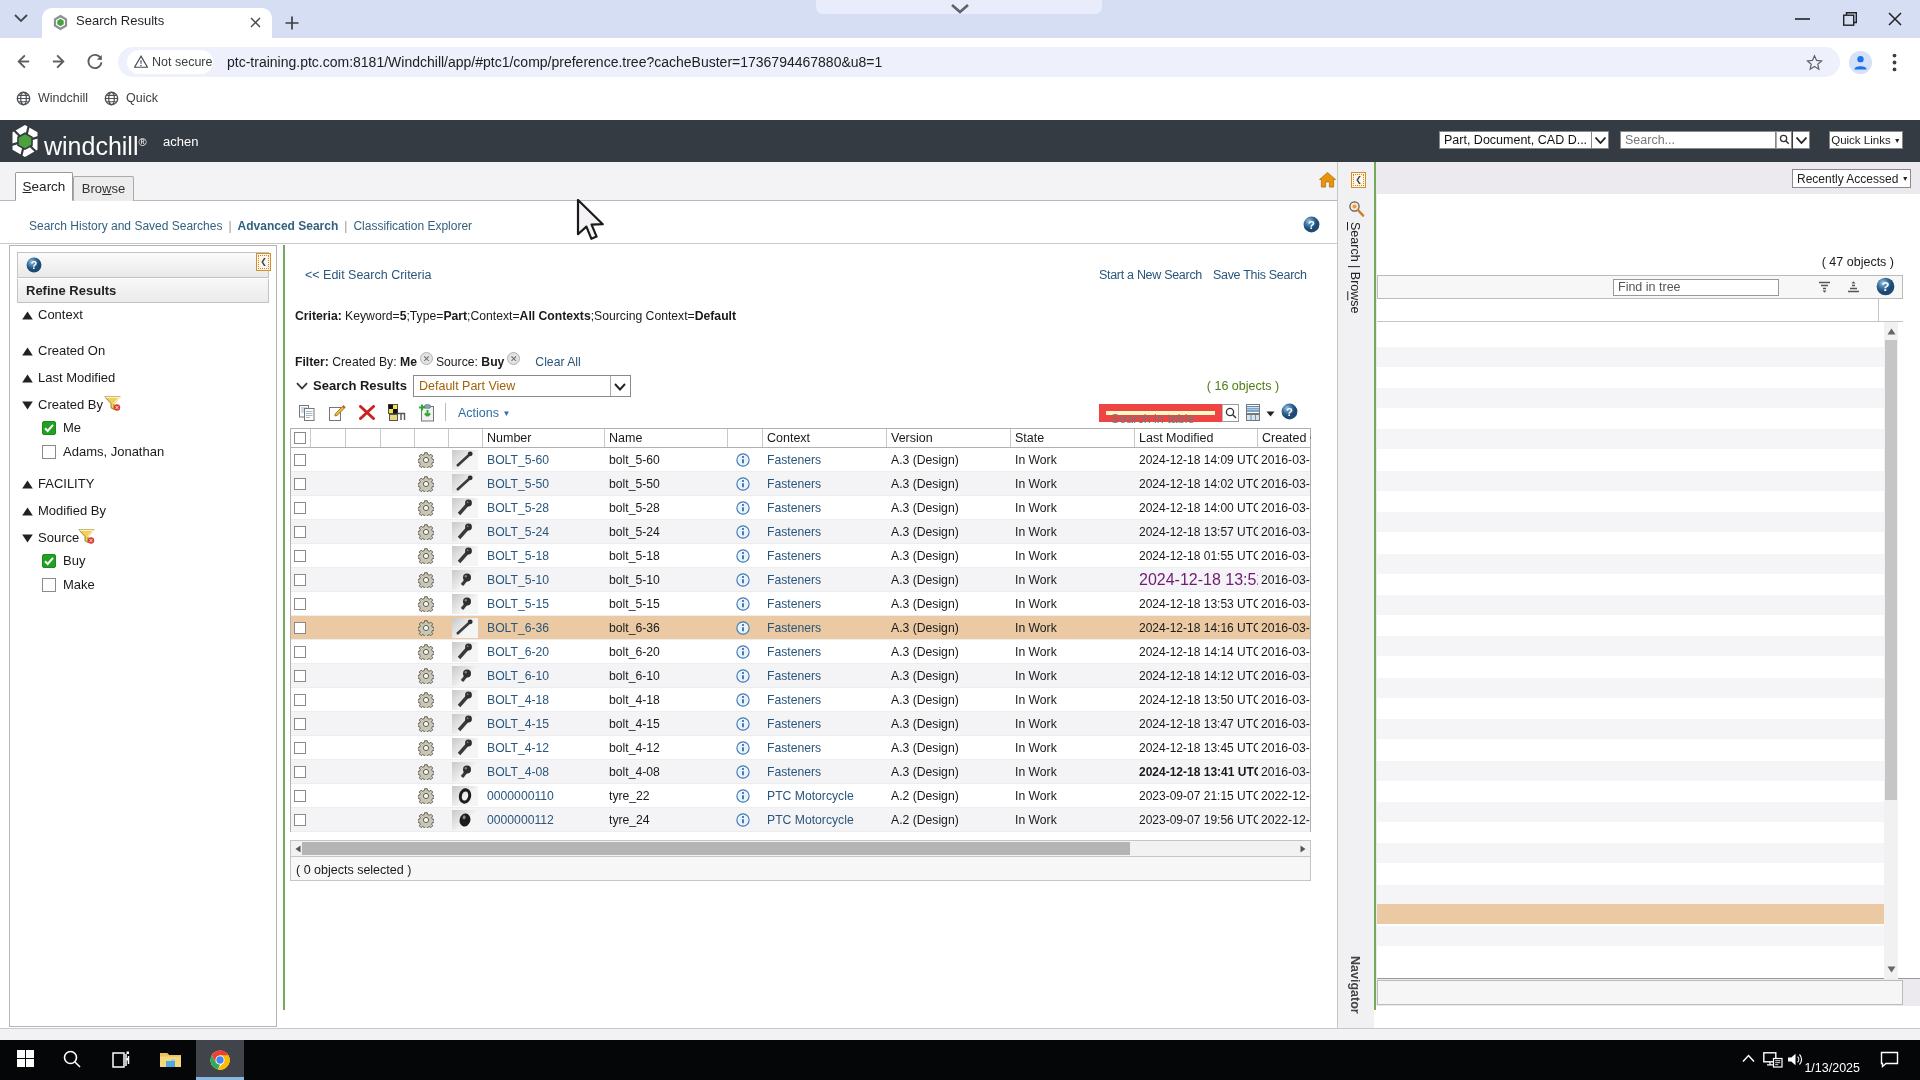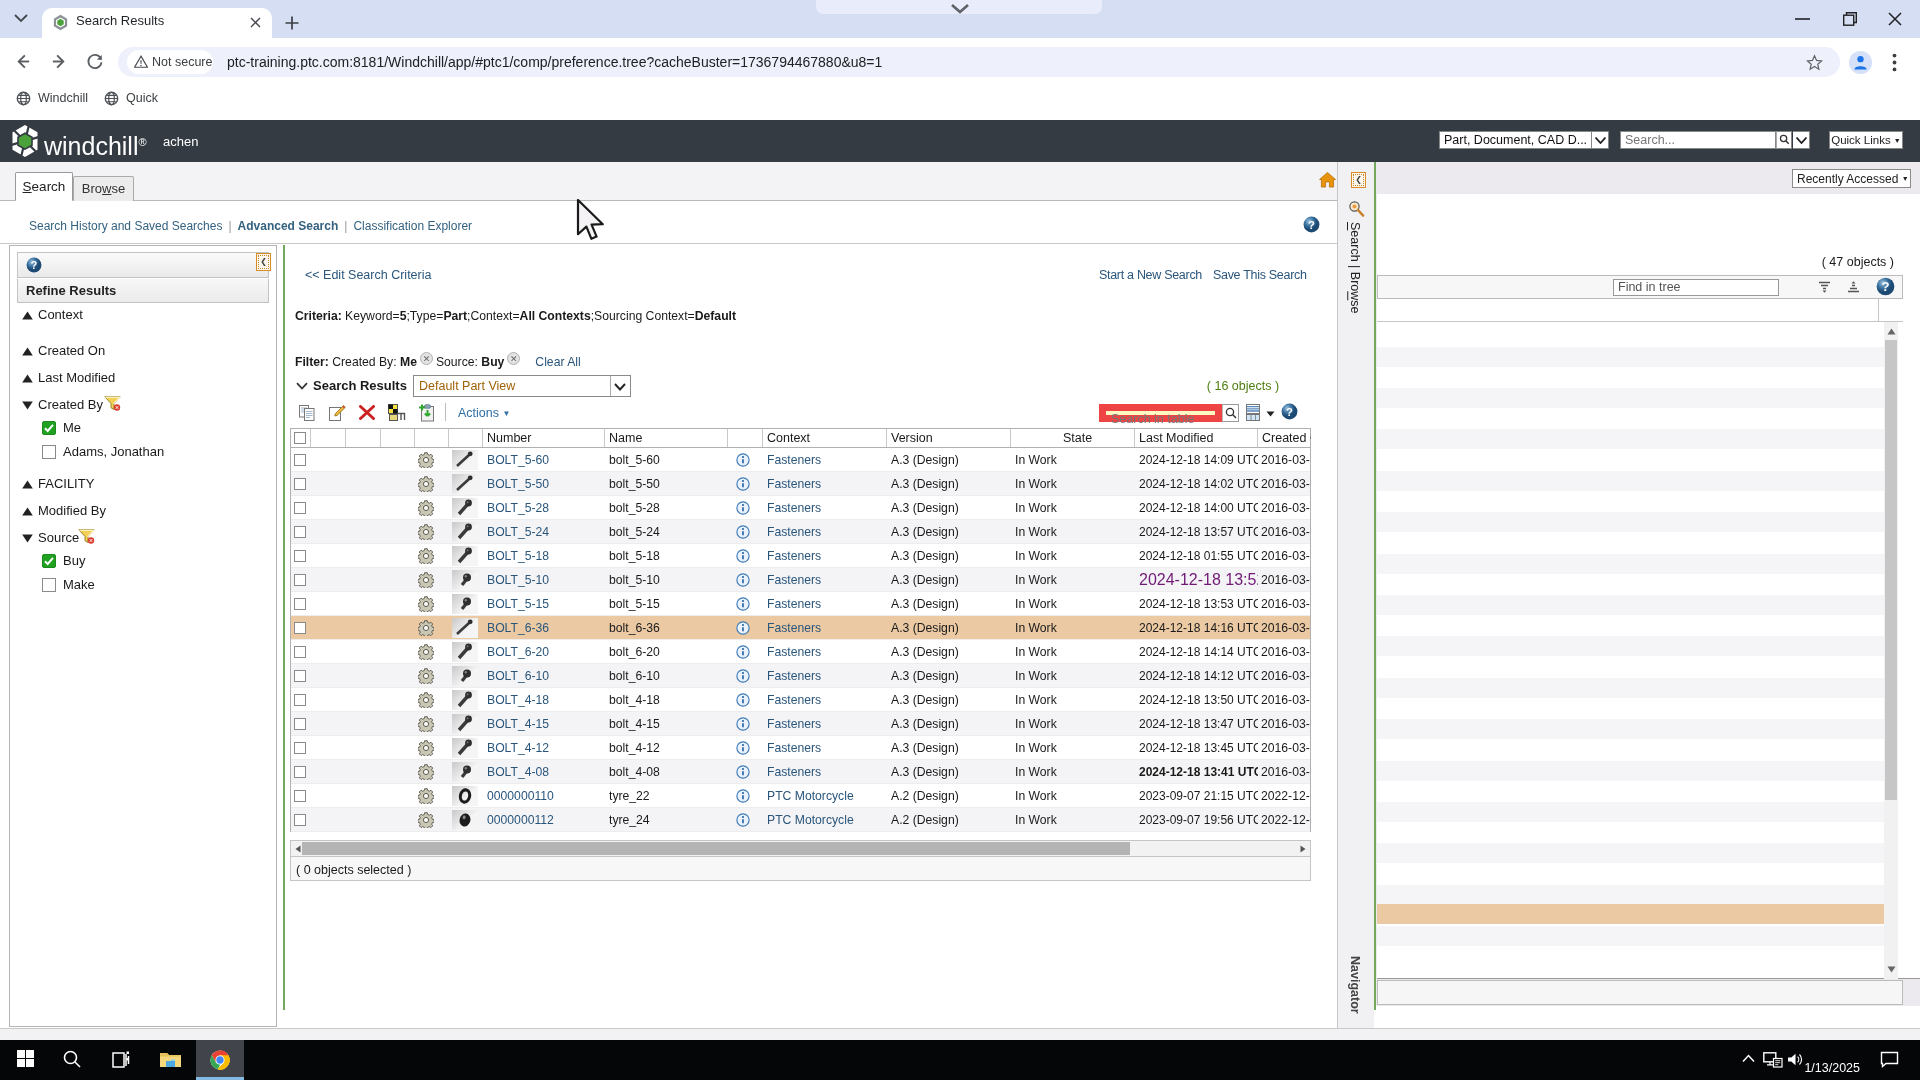--- a/index.html
+++ b/index.html
@@ -278,21 +278,21 @@
 <div class="a" style="left:886px;top:429px;width:1px;height:18px;background:#c8c8c8;"></div>
 <div class="a" style="left:1010px;top:429px;width:1px;height:18px;background:#c8c8c8;"></div>
 <div class="a" style="left:1134px;top:429px;width:1px;height:18px;background:#c8c8c8;"></div>
 <div class="a" style="left:1257px;top:429px;width:1px;height:18px;background:#c8c8c8;"></div>
 <div class="a" style="left:290px;top:447px;width:1021px;height:1px;background:#b0b0b0;"></div>
 <div class="a" style="left:294px;top:432px;width:12px;height:12px;background:#fff;border:1px solid #8a8a8a;"></div>
 <div class="a" style="left:487px;top:429px;width:115px;height:19px;font-size:12.5px;color:#1a1a1a;line-height:19px;white-space:nowrap;overflow:hidden;">Number</div>
 <div class="a" style="left:609px;top:429px;width:115px;height:19px;font-size:12.5px;color:#1a1a1a;line-height:19px;white-space:nowrap;overflow:hidden;">Name</div>
 <div class="a" style="left:767px;top:429px;width:117px;height:19px;font-size:12.5px;color:#1a1a1a;line-height:19px;white-space:nowrap;overflow:hidden;">Context</div>
 <div class="a" style="left:891px;top:429px;width:117px;height:19px;font-size:12.5px;color:#1a1a1a;line-height:19px;white-space:nowrap;overflow:hidden;">Version</div>
-<div class="a" style="left:1015px;top:429px;width:117px;height:19px;font-size:12.5px;color:#1a1a1a;line-height:19px;white-space:nowrap;overflow:hidden;margin-left:48px;">State</div>
+<div class="a" style="left:1015px;top:429px;width:117px;height:19px;font-size:12.5px;color:#1a1a1a;line-height:19px;white-space:nowrap;overflow:hidden;">State</div>
 <div class="a" style="left:1139px;top:429px;width:116px;height:19px;font-size:12.5px;color:#1a1a1a;line-height:19px;white-space:nowrap;overflow:hidden;">Last Modified</div>
 <div class="a" style="left:1262px;top:429px;width:49px;height:19px;font-size:12.5px;color:#1a1a1a;line-height:19px;white-space:nowrap;overflow:hidden;">Created On</div>
 <div class="a" style="left:291px;top:448px;width:1019px;height:24px;background:#fff;border-bottom:1px solid #ededee;"></div>
 <div class="a" style="left:294px;top:454px;width:12px;height:12px;background:#fff;border:1px solid #8a8a8a;"></div>
 <svg class="a" style="left:418px;top:452px" width="16" height="16" viewBox="0 0 16 16">
 <g fill="#c9c6b4" stroke="#55544a" stroke-width="0.9">
 <path d="M6.7 0.7 h2.6 l0.4 1.8 1.6 0.7 1.6-1 1.8 1.8 -1 1.6 0.7 1.6 1.8 0.4 v2.6 l-1.8 0.4 -0.7 1.6 1 1.6 -1.8 1.8 -1.6-1 -1.6 0.7 -0.4 1.8 h-2.6 l-0.4-1.8 -1.6-0.7 -1.6 1 -1.8-1.8 1-1.6 -0.7-1.6 -1.8-0.4 v-2.6 l1.8-0.4 0.7-1.6 -1-1.6 1.8-1.8 1.6 1 1.6-0.7 z"></path>
 <circle cx="8" cy="8" r="2.6" fill="#f6f6f2"></circle>
     </g>
   </svg>

